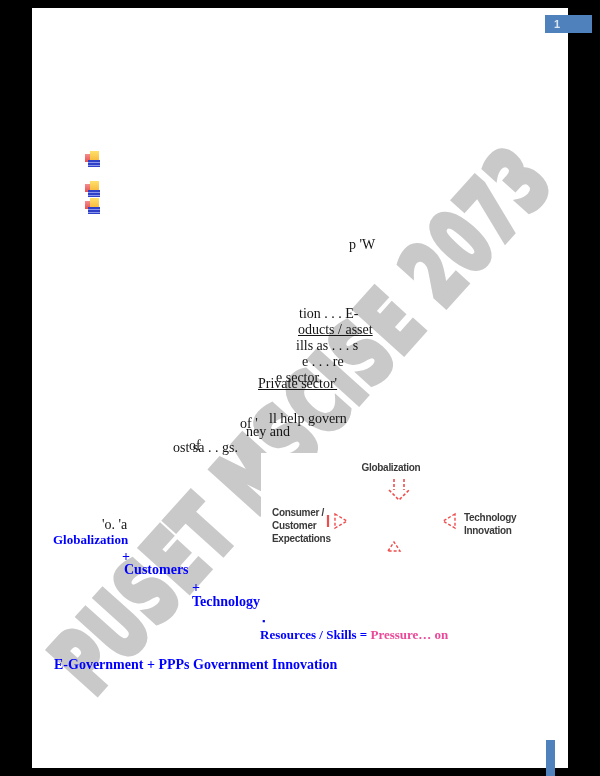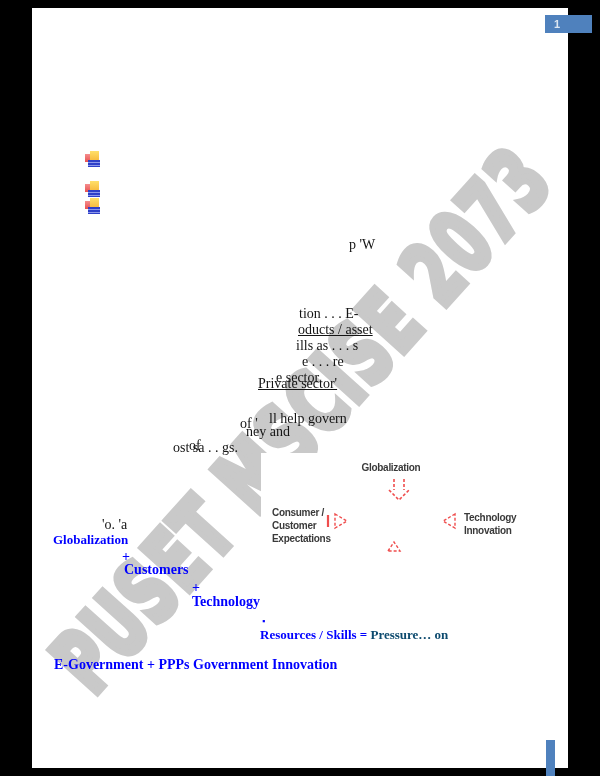--- a/index.html
+++ b/index.html
@@ -18,21 +18,21 @@
   .embed-icon{position:absolute;width:16px;height:17px;z-index:2;}
   .embed-icon .sq-y{position:absolute;left:5px;top:0;width:9px;height:10px;
       background:linear-gradient(180deg,#ffe06a,#f7b93c);}
   .embed-icon .sq-r{position:absolute;left:0;top:3px;width:5px;height:8px;
       background:linear-gradient(180deg,#f58d8d,#e8504f);}
   .embed-icon .sq-b{position:absolute;left:3px;top:9px;width:12px;height:7px;
       background:repeating-linear-gradient(180deg,#2e3fc8 0 2px,#8d97ea 2px 3px);}
   
   .note{position:absolute;z-index:4;font-family:"Liberation Serif",serif;
         font-weight:bold;font-size:14px;color:#0000ff;white-space:nowrap;}
-  .note .red{color:#0c4a6e;margin-top:44px;}
+  .note .red{color:#ec4899;margin-top:44px;}
   .note.small{font-size:13px;}
   .note.bullet{font-size:9px;}
   
   #diagram{position:absolute;left:261px;top:453px;width:260px;height:133px;
            background:#fff;z-index:3;font-family:"Liberation Sans",sans-serif;}
   .dlabel{position:absolute;font-weight:bold;font-size:10px;letter-spacing:-0.3px;
           color:#3a3a3a;line-height:13px;white-space:nowrap;}
   #d-top{left:0;right:0;top:8px;text-align:center;}
   #d-ellipse{position:absolute;left:97px;top:50px;width:78px;height:33px;
      border-radius:50%;background:radial-gradient(ellipse at 45% 35%,#a5e06a,#7cc93e);

